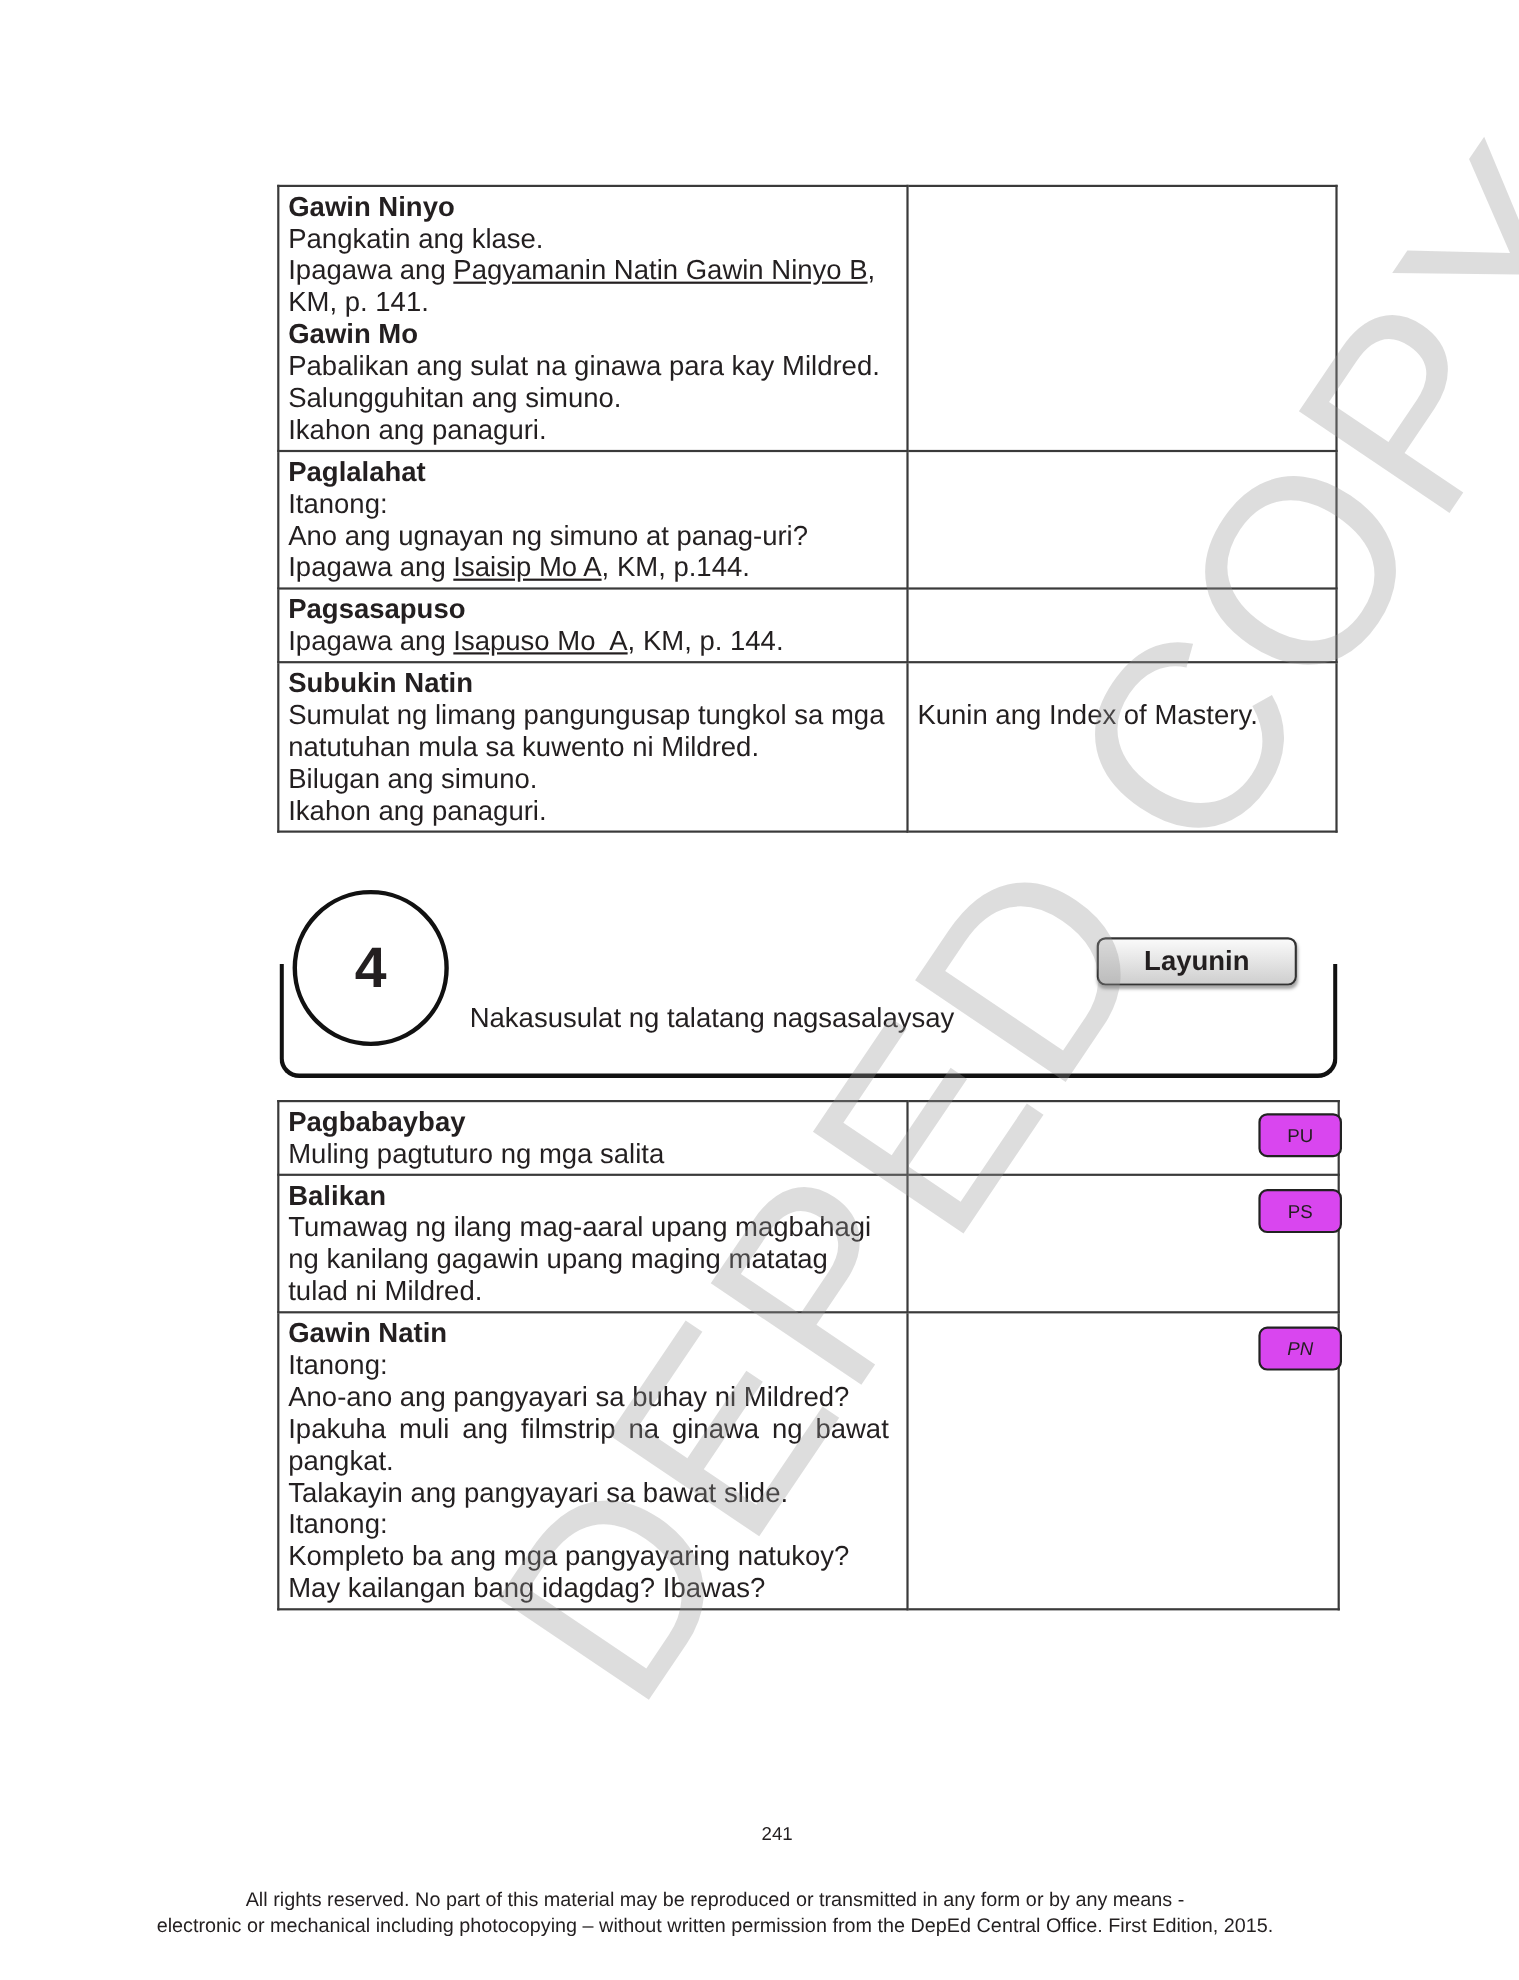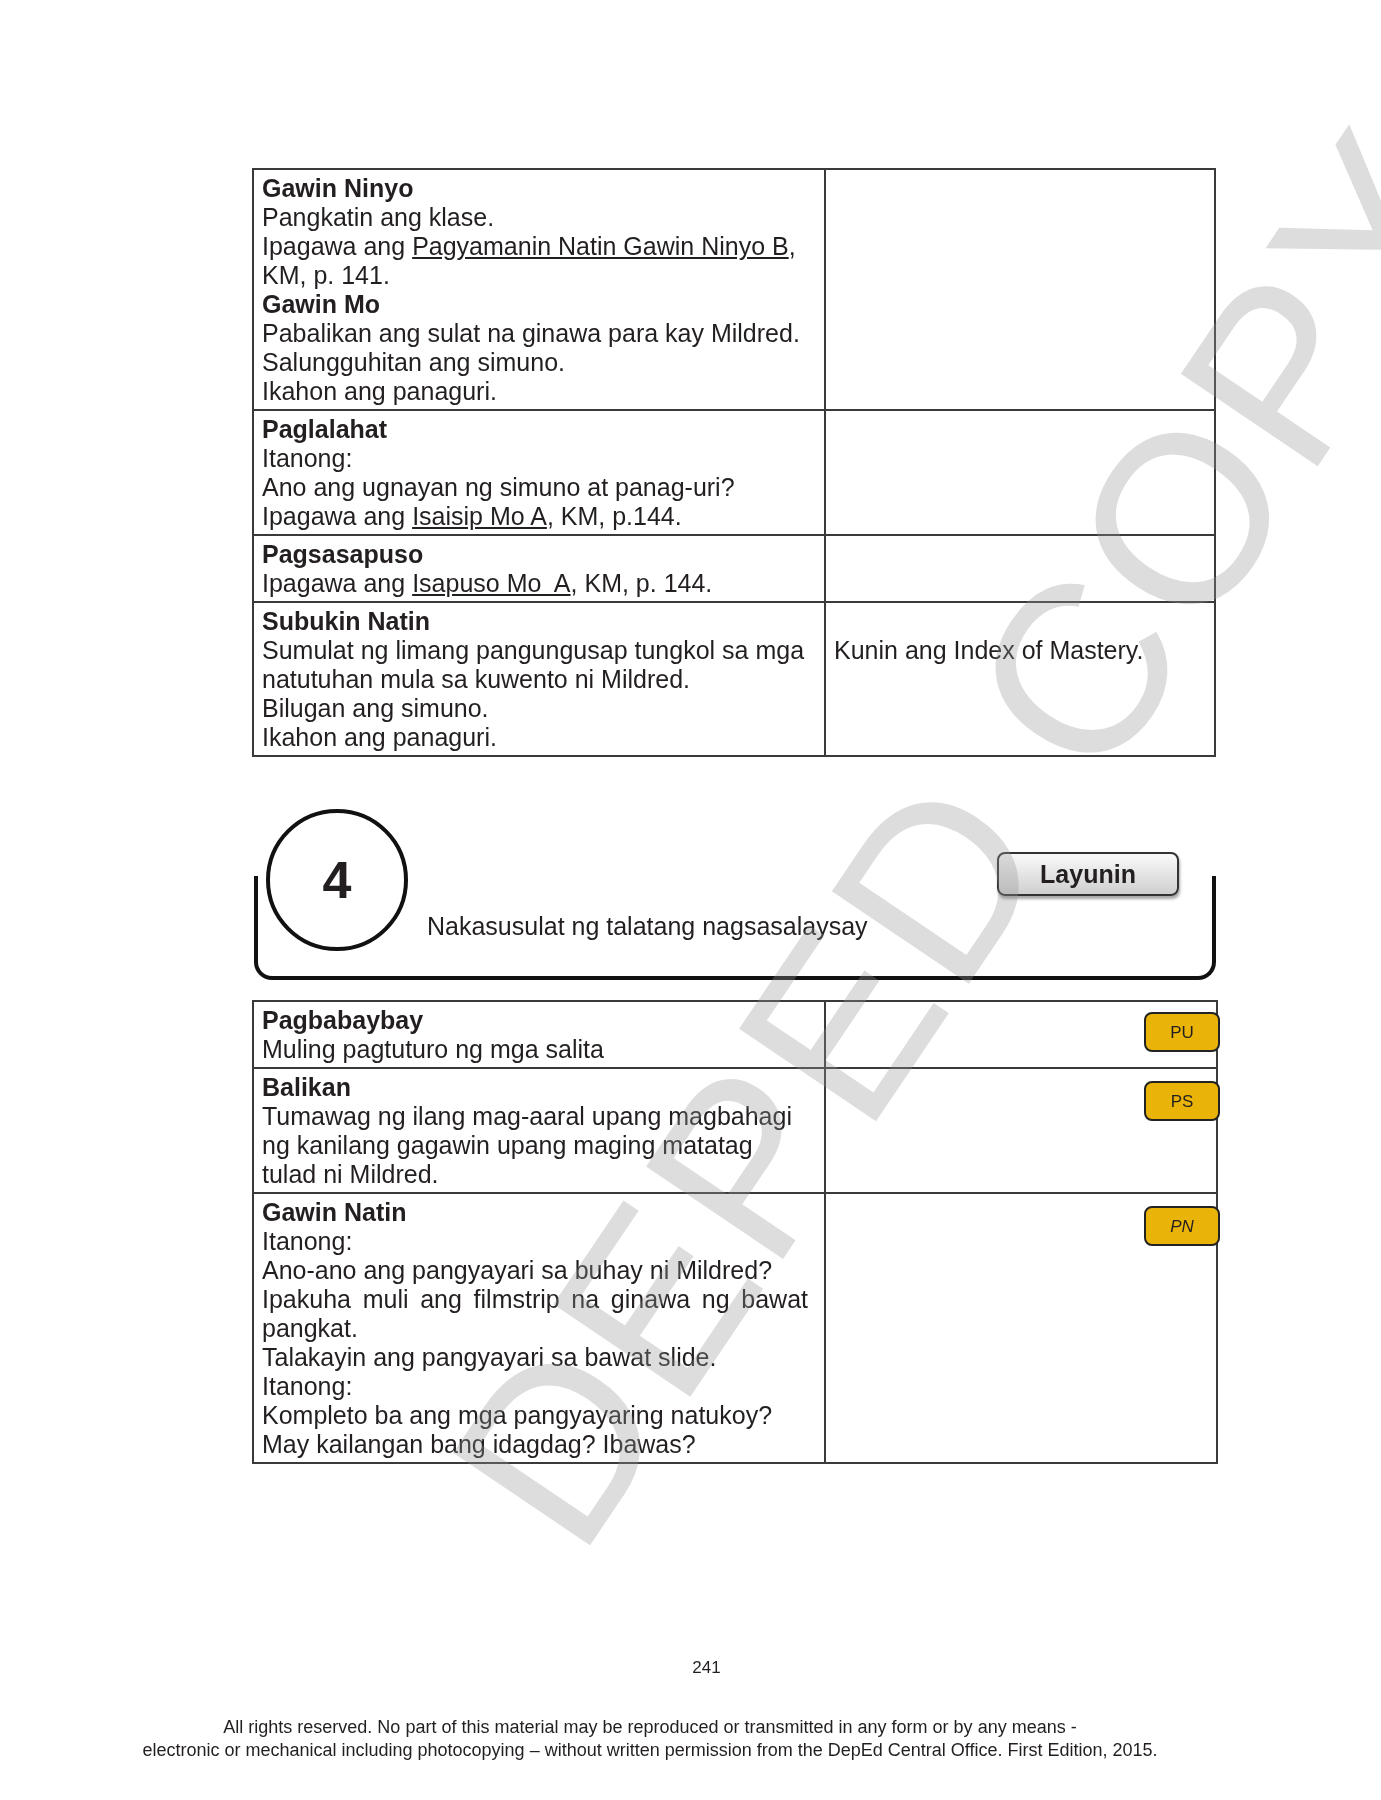--- a/index.html
+++ b/index.html
@@ -15,21 +15,21 @@
     .ln { display: block; }
     .u { text-decoration: underline; margin-top: 36px; }
     .i { }
     .just { text-align: justify; text-align-last: justify; display: block; }
     td.rcell { position: relative; }
 
     #t1 { left: 252px; top: 168px; width: 962px; }
     #t2 { left: 252px; top: 1000px; width: 964px; }
 
     .badge { position: absolute; right: -4px; width: 76px; height: 40px; border: 2px solid #222;
-      border-radius: 8px; background: #eab308; font-size: 17px; display: flex; align-items: center;
+      border-radius: 8px; background: #d946ef; font-size: 17px; display: flex; align-items: center;
       justify-content: center; box-sizing: border-box; }
 
     
     .banner { position: absolute; left: 254px; top: 876px; width: 954px; height: 100px;
       border: 4px solid #111; border-top: none; border-radius: 0 0 18px 18px; }
     .circle { position: absolute; left: 266px; top: 809px; width: 134px; height: 134px;
       border: 4px solid #111; border-radius: 50%; background: #fff; display: flex;
       align-items: center; justify-content: center; font-size: 52px; font-weight: bold; }
     .layunin { position: absolute; left: 997px; top: 852px; width: 178px; height: 40px;
       border: 2px solid #333; border-radius: 8px; box-shadow: 1px 3px 3px rgba(0,0,0,0.35);

